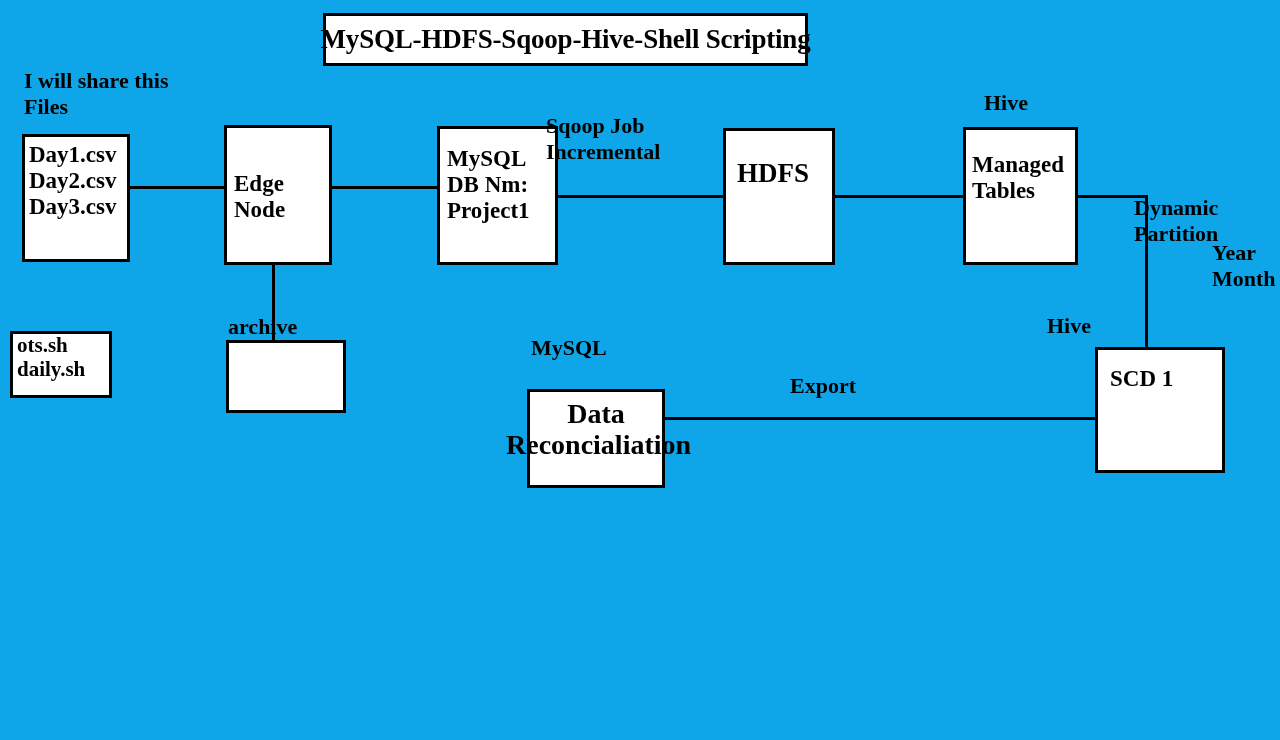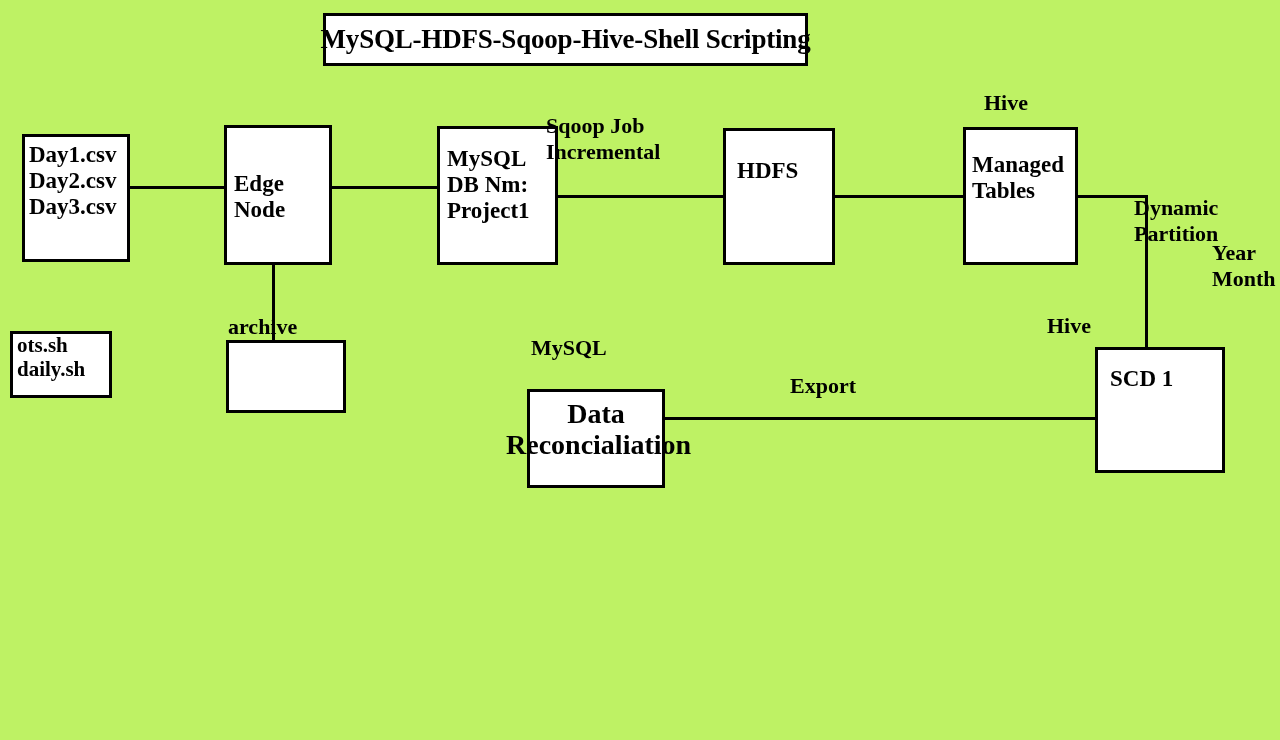--- a/index.html
+++ b/index.html
@@ -5,21 +5,21 @@
 <style>
   html, body {
     margin: 0;
     padding: 0;
     background: #ffffff;
   }
   #canvas {
     position: relative;
     width: 1280px;
     height: 740px;
-    background: #bef264;
+    background: #0ea5e9;
     overflow: hidden;
     font-family: "Liberation Serif", "DejaVu Serif", serif;
     color: #000000;
   }
   .node {
     position: absolute;
     border: 3px solid #000000;
     background: #ffffff;
     box-sizing: border-box;
     z-index: 3;
@@ -85,21 +85,21 @@
   #archive-box   { left: 226px; top: 340px; width: 120px; height: 73px; }
 
   
   #mysqldb-box  { left: 437px; top: 126px; width: 121px; height: 139px; }
   #mysqldb-text { left: 447px; top: 146px; font-size: 23px; }
 
   #sqoop-label { left: 546px; top: 113px; font-size: 22px; }
 
   
   #hdfs-box  { left: 723px; top: 128px; width: 112px; height: 137px; }
-  #hdfs-text { left: 737px; top: 158px; font-size: 23px; }
+  #hdfs-text { left: 737px; top: 158px; font-size: 27px; }
 
   
   #hive-top-label  { left: 984px; top: 90px; font-size: 22px; }
   #managed-box     { left: 963px; top: 127px; width: 115px; height: 138px; }
   #managed-text    { left: 972px; top: 152px; font-size: 23px; }
 
   #dynamic-label { left: 1134px; top: 172px; font-size: 22px; margin-top: 23px; }
   #yearmonth-label { left: 1212px; top: 240px; font-size: 22px; }
 
   
@@ -125,20 +125,24 @@
   #edge-recon-to-scd        { left: 664px;  top: 417px; width: 433px; }
 </style>
 </head>
 <body>
 
 <div id="canvas">
 
   <div class="node" id="title-box"></div>
   <div class="node-label" id="title-text">MySQL-HDFS-Sqoop-Hive-Shell Scripting</div>
 
+  <div class="free-label" id="share-note">
+    <div>I will share this</div>
+    <div>Files</div>
+  </div>
 
   <div class="node" id="files-box"></div>
   <div class="node-label" id="files-text">
     <div>Day1.csv</div>
     <div>Day2.csv</div>
     <div>Day3.csv</div>
   </div>
 
   <div class="node" id="scripts-box"></div>
   <div class="node-label" id="scripts-text">

